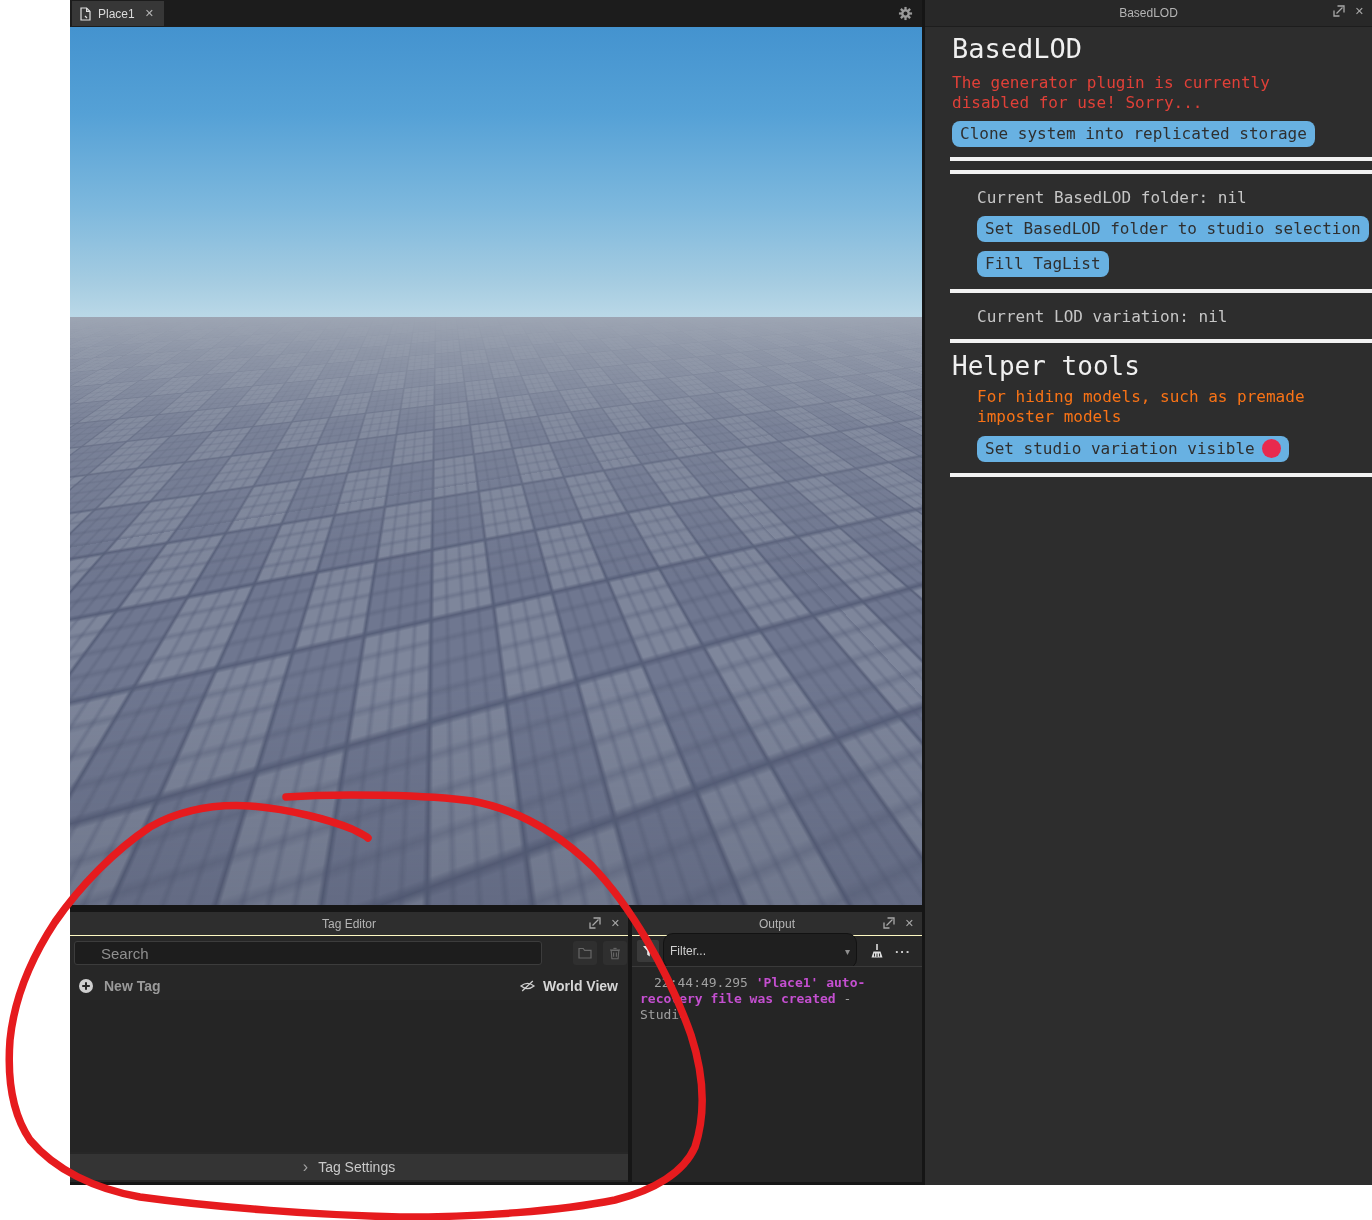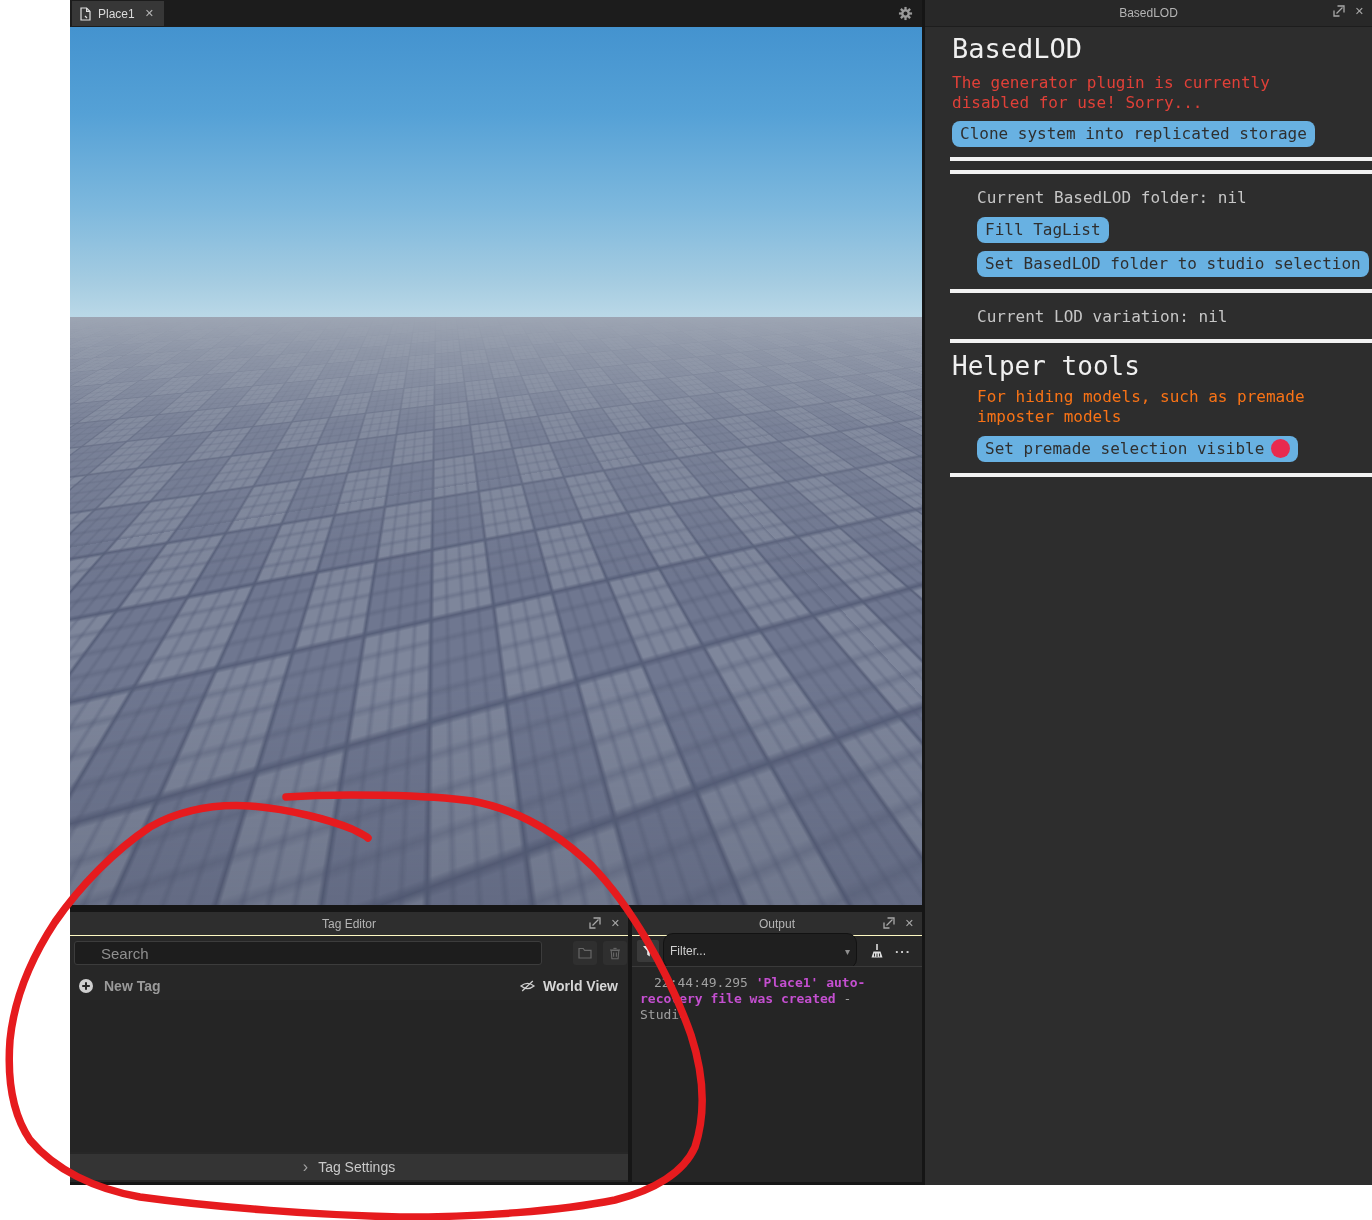--- a/index.html
+++ b/index.html
@@ -259,29 +259,29 @@
       <span class="close">✕</span>
     </span>
   </div>
   <div class="bl-body">
     <div class="bl-title">BasedLOD</div>
     <div class="bl-warning">The generator plugin is currently disabled for use! Sorry...</div>
     <div><button class="bl-btn bl-clone">Clone system into replicated storage</button></div>
     <div class="bl-div d-a"></div>
     <div class="bl-div d-b"></div>
     <div class="bl-label">Current BasedLOD folder: nil</div>
+    <div class="bl-ind bl-setfolder"><button class="bl-btn">Set BasedLOD folder to studio selection</button></div>
     <div class="bl-ind bl-fill"><button class="bl-btn">Fill TagList</button></div>
-    <div class="bl-ind bl-setfolder"><button class="bl-btn">Set BasedLOD folder to studio selection</button></div>
     <div class="bl-div d-c"></div>
     <div class="bl-label">Current LOD variation: nil</div>
     <div class="bl-div d-d"></div>
     <div class="bl-helper-title">Helper tools</div>
     <div class="bl-desc">For hiding models, such as premade imposter models</div>
     <div class="bl-ind bl-vis">
-      <button class="bl-btn"><span>Set premade selection visible</span><span class="dot"></span></button>
+      <button class="bl-btn"><span>Set studio variation visible</span><span class="dot"></span></button>
     </div>
     <div class="bl-div d-e"></div>
   </div>
 </div>
 
 <svg class="annotation" width="1372" height="1220" viewBox="0 0 1372 1220">
   <path d="M 286 797
            C 340 793, 430 795, 472 801
            C 520 810, 560 835, 592 866
            C 630 905, 668 970, 691 1035

